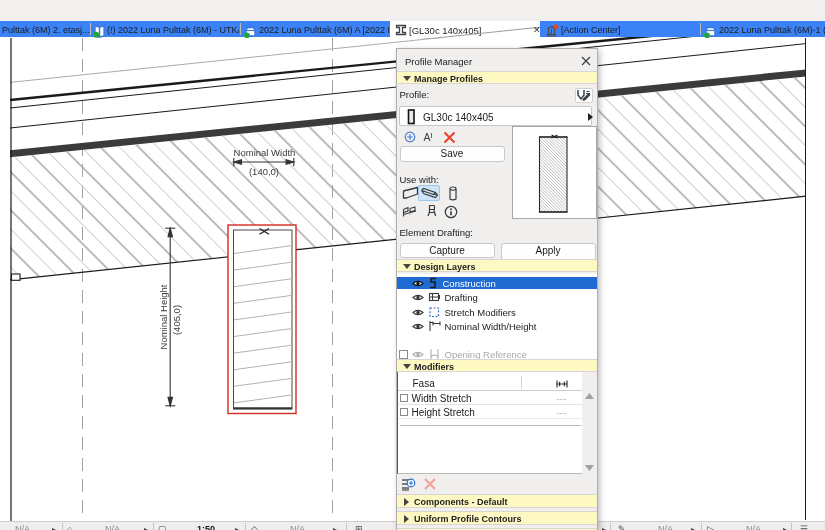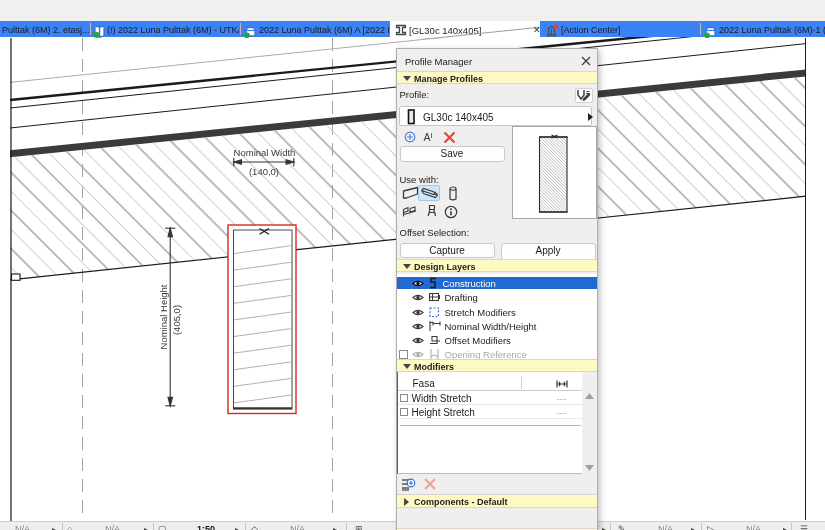--- a/index.html
+++ b/index.html
@@ -233,21 +233,21 @@
         <path d="M1.5,10.5 L1.5,3.5 M1.5,3.5 L6,1.5 L6,5 L1.5,6.5 M8,8.5 L8,2.5 M8,2.5 L13,1 L13,4.5 L8,6 M1.5,8.5 L14,5" fill="none" stroke="#3a3a3a" stroke-width="1.1"></path>
       </svg>
     <svg width="13" height="13" style="position:absolute;left:28.5px;top:155px" viewBox="0 0 13 13">
         <path d="M3,12 L4.5,8 M10.5,12 L9.5,8 M3.5,8.5 L10,8.5 M4.5,8 L4.5,1.5 L8.5,1.5 Q10,1.5 9.5,3.5 L9,8 M4.5,5.5 L9,5.5" fill="none" stroke="#3a3a3a" stroke-width="1.2"></path>
       </svg>
     <svg width="14" height="14" style="position:absolute;left:47px;top:156px" viewBox="0 0 14 14">
         <circle cx="7" cy="7" r="5.7" fill="none" stroke="#3a3a3a" stroke-width="1.2"></circle>
         <circle cx="7" cy="4.2" r="1" fill="#3a3a3a"></circle>
         <path d="M7,6.3 L7,10.2" stroke="#3a3a3a" stroke-width="1.6"></path>
       </svg>
-    <div class="lbl" style="left:3px;top:178px">Offset Selection:</div>
+    <div class="lbl" style="left:3px;top:178px">Element Drafting:</div>
     <div class="btn" style="left:3px;top:194px;width:95px;height:15px;line-height:13px">Capture</div>
     <div class="btn" style="left:104px;top:194px;width:95px;height:26px;line-height:13px">Apply</div>
     <div class="band" style="top:210px">
         <div class="tri-d"></div>
         <div class="bt">Design Layers</div>
       </div>
     <div id="layers" style="position:absolute;left:0;top:225px;width:200.5px;height:85px;background:#fff;font-size:9.5px">
       <div style="position:absolute;left:0;top:2.6px;width:200.5px;height:12.4px;background:#1f6bd2">
         <svg class="eye" width="12" height="9" style="position:absolute;left:15px;top:2px" viewBox="0 0 12 9">
             <path d="M1,4.5 Q6,0.2 11,4.5 Q6,8.8 1,4.5 Z" fill="#fff" stroke="#111" stroke-width="1.1"></path>
@@ -281,30 +281,20 @@
       </div>
       <div style="position:absolute;left:0;top:30.6px;width:200.5px;height:14.2px">
         <svg class="eye" width="12" height="9" style="position:absolute;left:15px;top:3px" viewBox="0 0 12 9">
             <path d="M1,4.5 Q6,0.2 11,4.5 Q6,8.8 1,4.5 Z" fill="none" stroke="#3a3a3a" stroke-width="1.1"></path>
             <circle cx="6" cy="4.5" r="1.7" fill="#3a3a3a"></circle>
           </svg>
         <svg width="13" height="12" style="position:absolute;left:31px;top:1px" viewBox="0 0 13 12">
             <rect x="2" y="2" width="8.5" height="8.5" fill="none" stroke="#3a6ccc" stroke-width="1.2" stroke-dasharray="2 1.6"></rect>
           </svg>
         <span style="position:absolute;left:48px;top:2px">Stretch Modifiers</span>
-      </div>
-      <div style="position:absolute;left:0;top:59px;width:200.5px;height:14.2px">
-        <svg class="eye" width="12" height="9" style="position:absolute;left:15px;top:3px" viewBox="0 0 12 9">
-            <path d="M1,4.5 Q6,0.2 11,4.5 Q6,8.8 1,4.5 Z" fill="none" stroke="#3a3a3a" stroke-width="1.1"></path>
-            <circle cx="6" cy="4.5" r="1.7" fill="#3a3a3a"></circle>
-          </svg>
-        <svg width="14" height="12" style="position:absolute;left:31px;top:1px" viewBox="0 0 14 12">
-            <path d="M2,9.5 L9,9.5 L9,2.5 L4,2.5 L4,7 L12,7" fill="none" stroke="#3a3a3a" stroke-width="1.1"></path>
-          </svg>
-        <span style="position:absolute;left:48px;top:2px">Offset Modifiers</span>
       </div>
       <div style="position:absolute;left:0;top:73.2px;width:196px;height:14.2px">
         <div style="position:absolute;left:2px;top:2.5px;width:9px;height:9px;background:#fff;border:1px solid #8a8a8a"></div>
         <svg class="eye" width="12" height="9" style="position:absolute;left:15px;top:3px" viewBox="0 0 12 9">
             <path d="M1,4.5 Q6,0.2 11,4.5 Q6,8.8 1,4.5 Z" fill="none" stroke="#b0b0b0" stroke-width="1.1"></path>
             <circle cx="6" cy="4.5" r="1.7" fill="#b0b0b0"></circle>
           </svg>
         <svg width="13" height="12" style="position:absolute;left:31px;top:1px" viewBox="0 0 13 12">
             <path d="M3,1 L3,11 M10,1 L10,11 M3,9 Q6.5,5 10,9" fill="none" stroke="#b0b0b0" stroke-width="1.1"></path>
           </svg>
@@ -349,15 +339,19 @@
       <path d="M10,3.8 L10,8.2 M7.8,6 L12.2,6" stroke="#2a70d6" stroke-width="1.1"></path>
       <path d="M1,13 L8,13" stroke="#555" stroke-width="1.3"></path>
     </svg>
     <svg width="14" height="14" style="position:absolute;left:26px;top:428px" viewBox="0 0 14 14">
         <path d="M2,2 L12,12 M12,2 L2,12" stroke="#efa49b" stroke-width="2.2"></path>
       </svg>
     <div class="band" style="top:445px;height:14px">
         <div class="tri-r"></div>
         <div class="bt">Components - Default</div>
       </div>
+    <div class="band" style="top:462px;height:14px">
+        <div class="tri-r"></div>
+        <div class="bt">Uniform Profile Contours</div>
+      </div>
     <div class="band" style="top:479px;height:3px;border-bottom:none"></div>
   </div>
 </div>
 
 </body></html>

